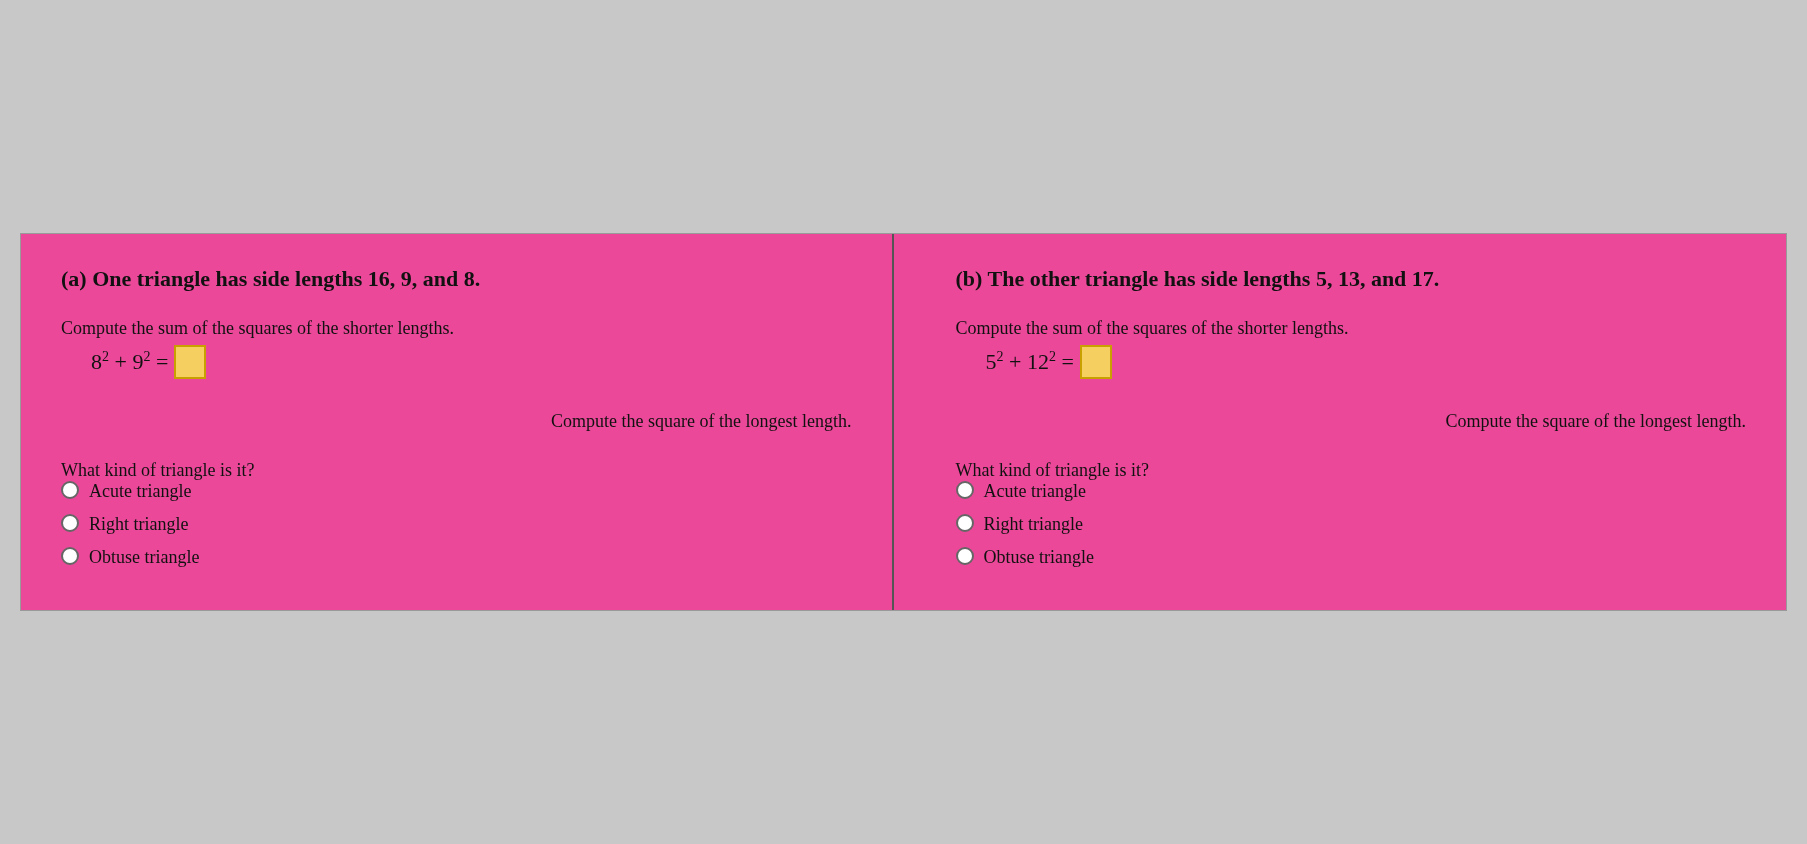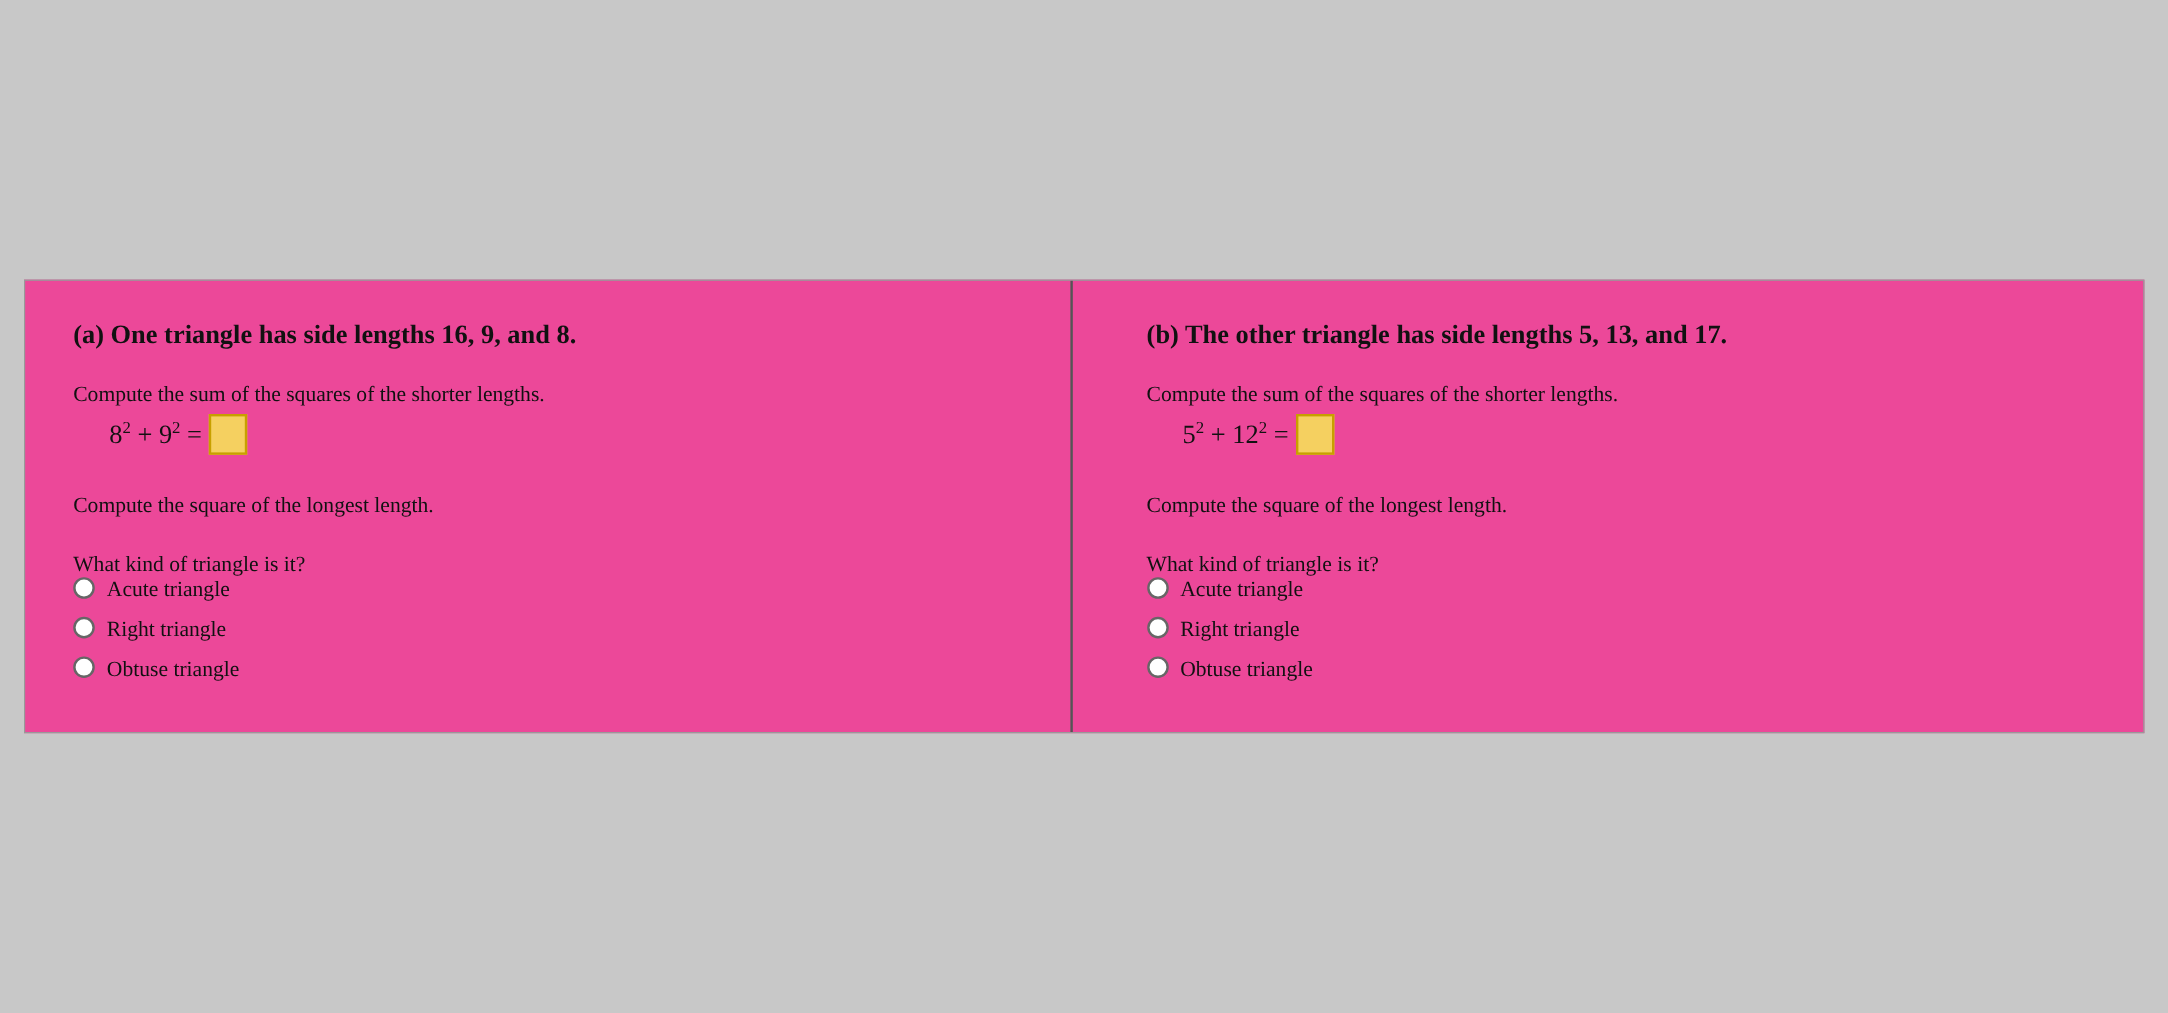--- a/index.html
+++ b/index.html
@@ -70,20 +70,21 @@
     }
 
     sup {
       font-size: 14px;
       vertical-align: super;
       line-height: 0;
     }
 
     .section-gap {
       margin-bottom: 28px;
+      text-align: right;
     }
 
     .what-kind {
       font-size: 18px;
       color: #111;
     }
 
     .radio-option {
       display: flex;
       gap: 10px;

